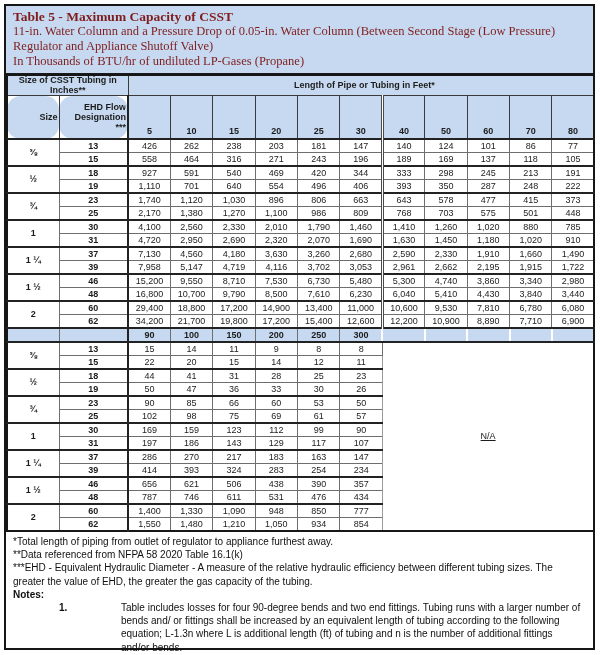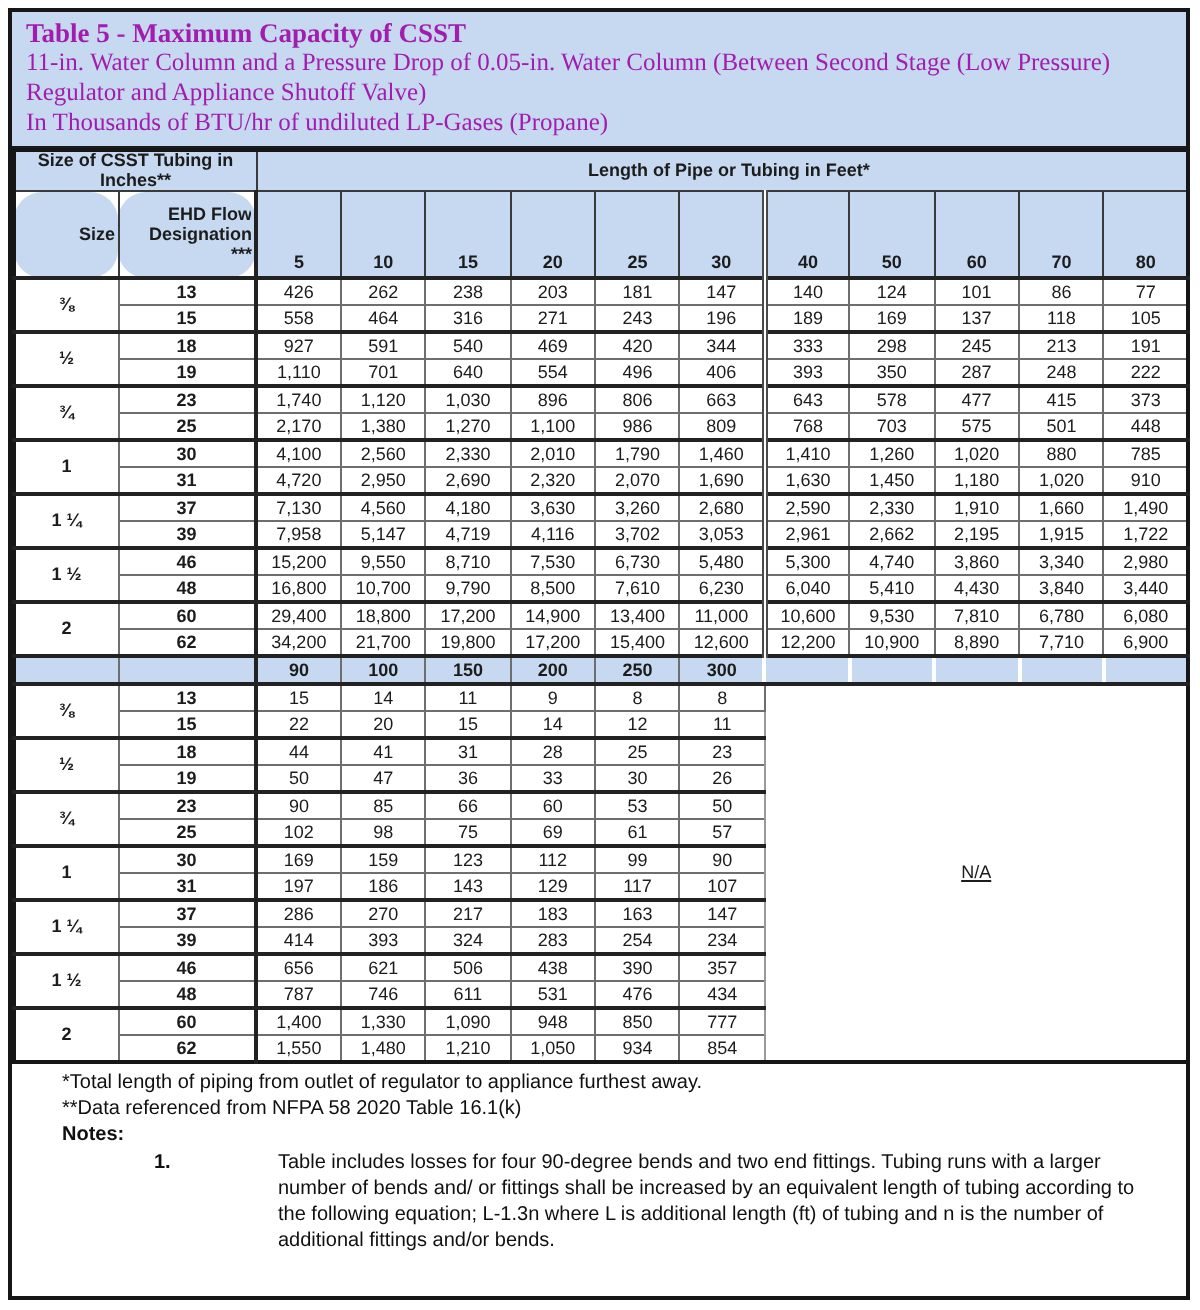--- a/index.html
+++ b/index.html
@@ -4,21 +4,21 @@
 <style>
   html,body { margin:0; padding:0; background:#fff; }
   body { width:600px; height:655px; overflow:hidden; position:relative;
          font-family:"Liberation Sans", sans-serif; }
   .page { position:absolute; left:4px; top:4px; width:587px; height:642px;
           border:2px solid #161616; background:#fff; }
 
   
   .title { background:#c6d9f1; border-bottom:1.5px solid #1a1a1a;
            font-family:"Liberation Serif", serif; font-size:12.5px; line-height:15px;
-           padding:3px 7px 4px 7px; color:#a21caf; }
+           padding:3px 7px 4px 7px; color:#7f1d1d; }
   .t1 { font-weight:bold; font-size:13.5px; }
 
   
   table.cap { border-collapse:collapse; table-layout:fixed; width:587px;
               border:2px solid #161616; }
   .cap th, .cap td { border:1px solid #6e6e6e; font-size:9px; padding:0 1px;
                      overflow:hidden; white-space:nowrap; color:#1c1c1c; }
   .cap th { background:#c6d9f1; border-color:#3a3a3a; font-weight:bold; }
   .hA { height:19px; line-height:9.5px; font-size:8.8px; white-space:normal !important;margin-top:21px; }
   .szg { text-align:center; vertical-align:middle; }
@@ -36,21 +36,21 @@
   .dbl { border-left:3px double #4a4a4a !important; }
   .sep td { background:#c6d9f1; border-top:2px solid #222; border-bottom:2px solid #222;
             height:12px; line-height:11px; }
   .sepl { font-weight:bold; text-align:center; }
   .sepehd { border-right:2px solid #222 !important; }
   .sepe { border-left:2.5px solid #ffffff !important; }
   .nac { background:#fff; border:1px solid #9a9a9a !important; text-align:center;
          vertical-align:middle; font-size:9.5px; color:#222;text-decoration:underline; }
 
   
-  .foot { padding:3px 8px 0 25px; font-size:10px; line-height:13.2px; color:#101010; }
+  .foot { padding:3px 8px 0 7px; font-size:10px; line-height:13.2px; color:#101010; }
   .notes-label { font-weight:bold; }
   .note-row { display:flex; padding-left:46px; }
   .note-num { font-weight:bold; width:26px; flex:none; }
   .note-text { flex:1; padding-right:2px;margin-left:36px; }
 </style>
 </head>
 <body>
 
 <div class="page">
 
@@ -447,20 +447,21 @@
           <td class="val">1,050</td>
           <td class="val">934</td>
           <td class="val">854</td>
         </tr>
       </tbody>
   </table>
 
   <div class="foot">
     <div>*Total length of piping from outlet of regulator to appliance furthest away.</div>
     <div>**Data referenced from NFPA 58 2020 Table 16.1(k)</div>
+    <div style="white-space:normal">***EHD - Equivalent Hydraulic Diameter - A measure of the relative hydraulic efficiency between different tubing sizes. The greater the value of EHD, the greater the gas capacity of the tubing.</div>
     <div class="notes-label">Notes:</div>
     <div>
         <div class="note-row">
          <span class="note-num">1.</span>
          <span class="note-text">Table includes losses for four 90-degree bends and two end fittings. Tubing runs with a larger number of bends and/ or fittings shall be increased by an equivalent length of tubing according to the following equation; L-1.3n where L is additional length (ft) of tubing and n is the number of additional fittings and/or bends.</span>
         </div>
       </div>
   </div>
 
 </div>

